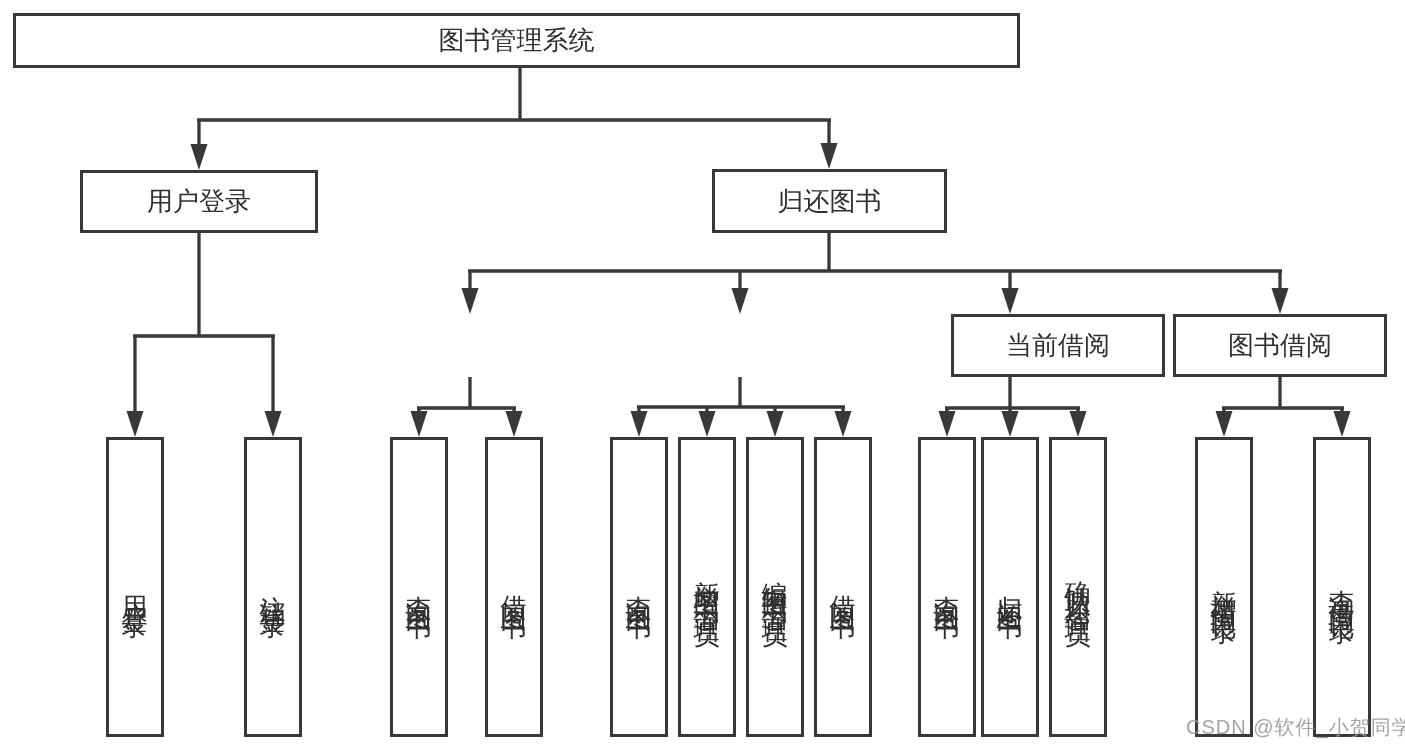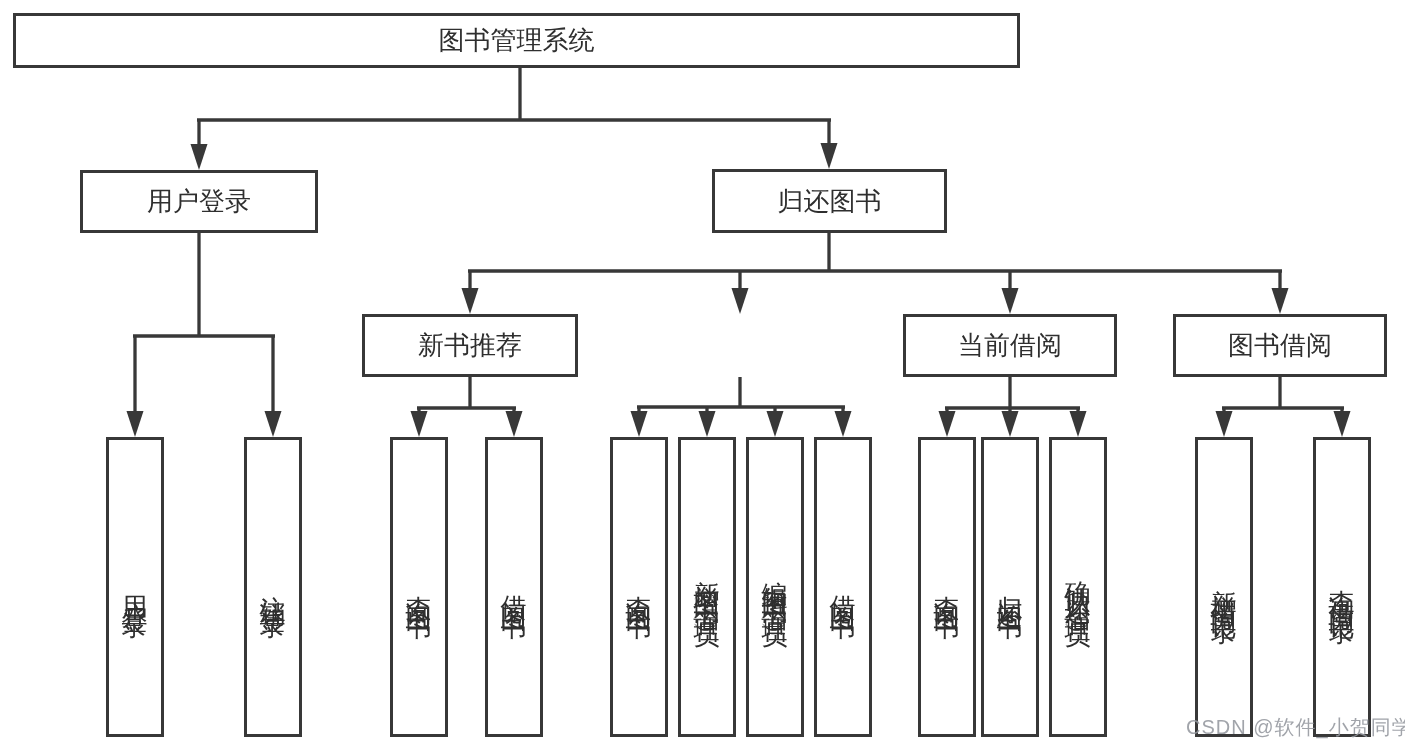--- a/index.html
+++ b/index.html
@@ -107,24 +107,21 @@
     <span>图书管理系统</span>
   </div>
 
   <div class="node" style="left:80px;top:170px;width:238px;height:63px;">
     <span>用户登录</span>
   </div>
   <div class="node" style="left:712px;top:169px;width:235px;height:64px;">
     <span>归还图书</span>
   </div>
 
-  <div class="node" style="left:362px;top:314px;width:216px;height:63px;">
-    <span>新书推荐</span>
-  </div>
-  <div class="node" style="left:903px;top:314px;width:214px;height:63px;">
+  <div class="node" style="left:951px;top:314px;width:214px;height:63px;">
     <span>当前借阅</span>
   </div>
   <div class="node" style="left:1173px;top:314px;width:214px;height:63px;">
     <span>图书借阅</span>
   </div>
 
   <div class="node leaf" style="left:106px;">
     <span class="vtext">用户登录</span>
   </div>
   <div class="node leaf" style="left:244px;">

